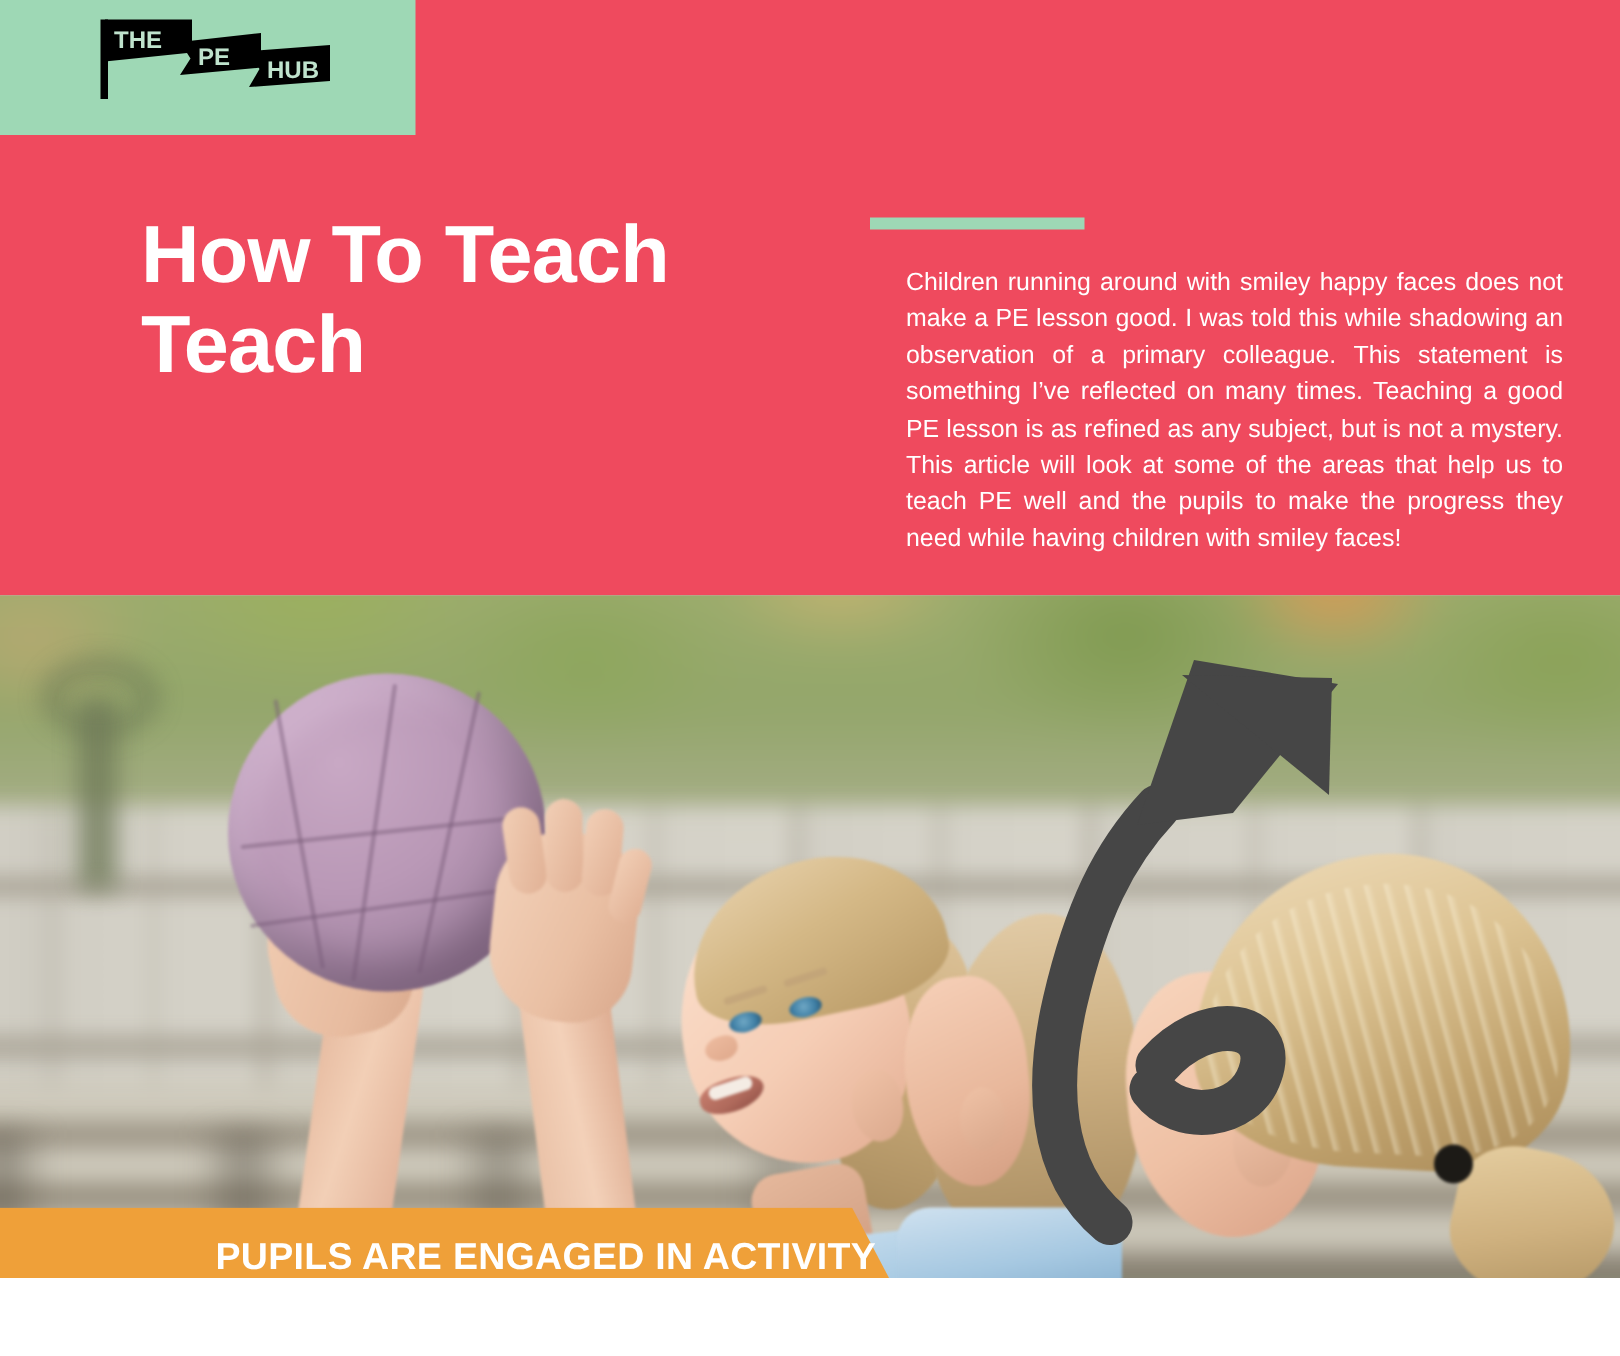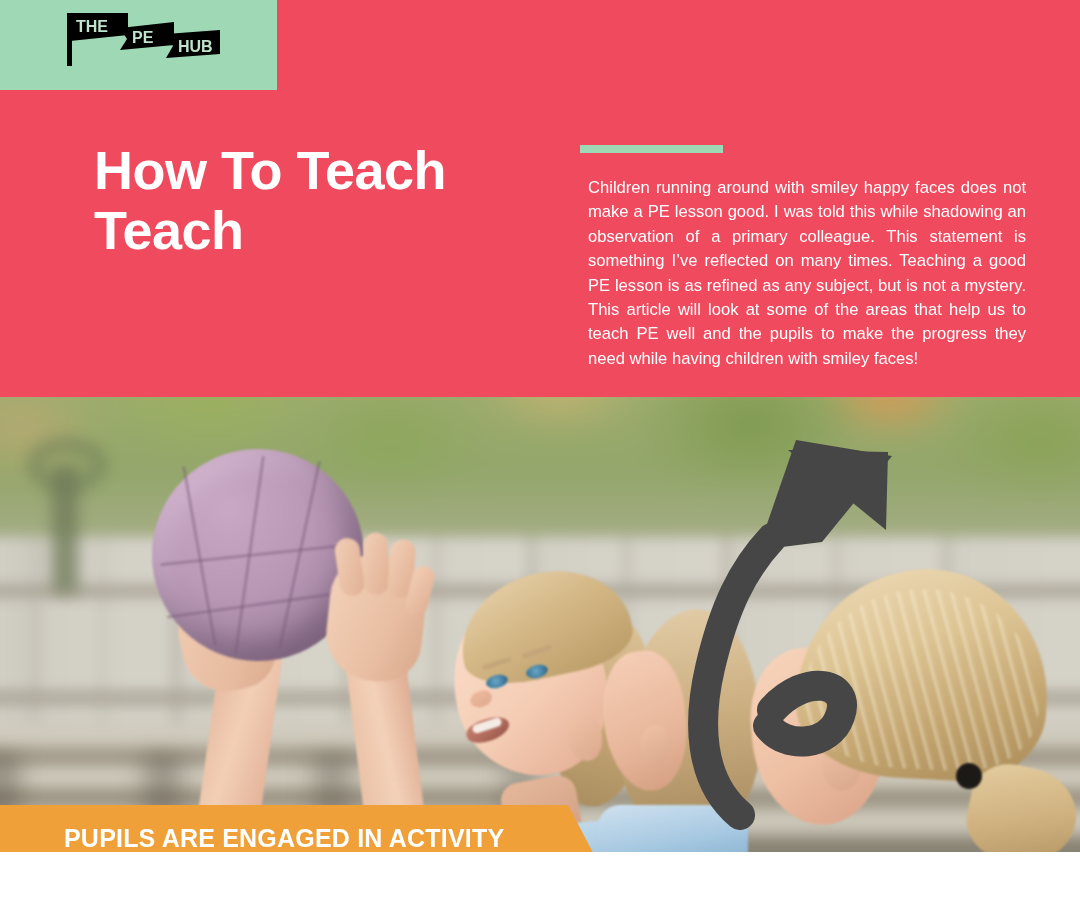--- a/index.html
+++ b/index.html
@@ -57,21 +57,21 @@
   .accent-rule {
     position:absolute;
     left:580px; top:145px;
     width:143px; height:8px;
     background:#9ED8B5;
   }
 
   
   .intro {
     position:absolute;
-    left:588px; top:176px;
+    left:604px; top:176px;
     width:438px;
     color:#ffffff;
     font-size:16.6px;
     line-height:1.47;
     text-align:justify;
   }
 
   
   .photo {
     position:absolute;
@@ -370,21 +370,21 @@
   .caption-text {
     position:absolute;
     left:64px; top:822px;
     width:520px;
     color:#ffffff;
     font-size:25px;
     font-weight:bold;
     line-height:1.28;
     letter-spacing:0.2px;
   }
-  .caption-text .line { display:block; white-space:nowrap; }
+  .caption-text .line { display:block; white-space:nowrap;text-align:right; }
 
   
   .white-strip {
     position:absolute; left:0; top:852px; width:1080px; height:52px;
     background:#ffffff; z-index:1;
   }
 </style>
 </head>
 <body>
 

